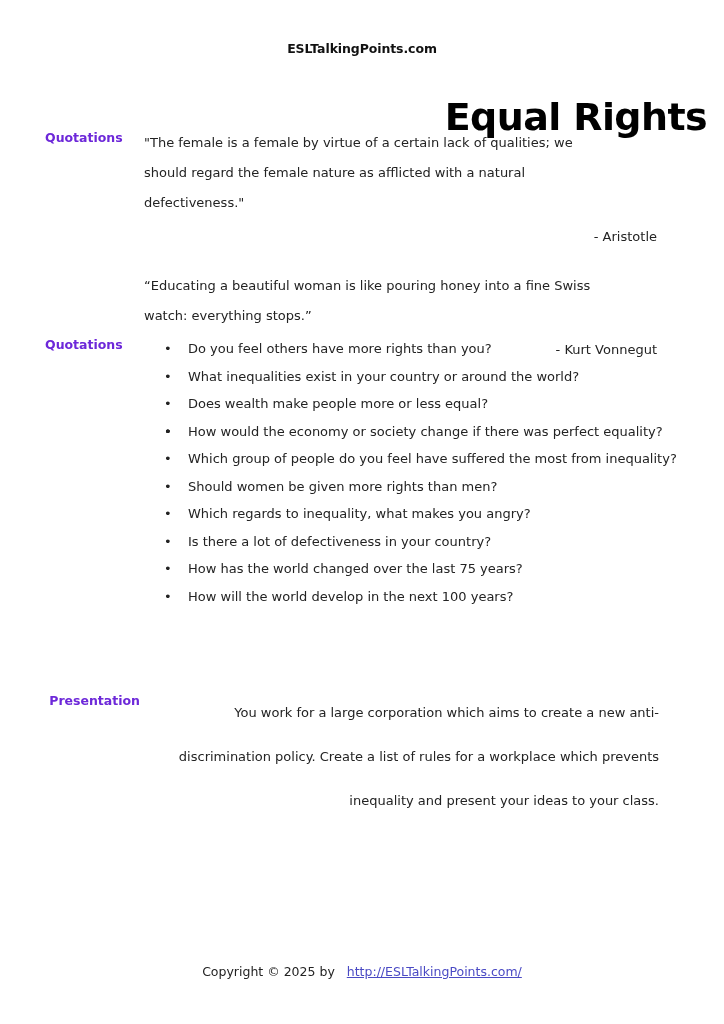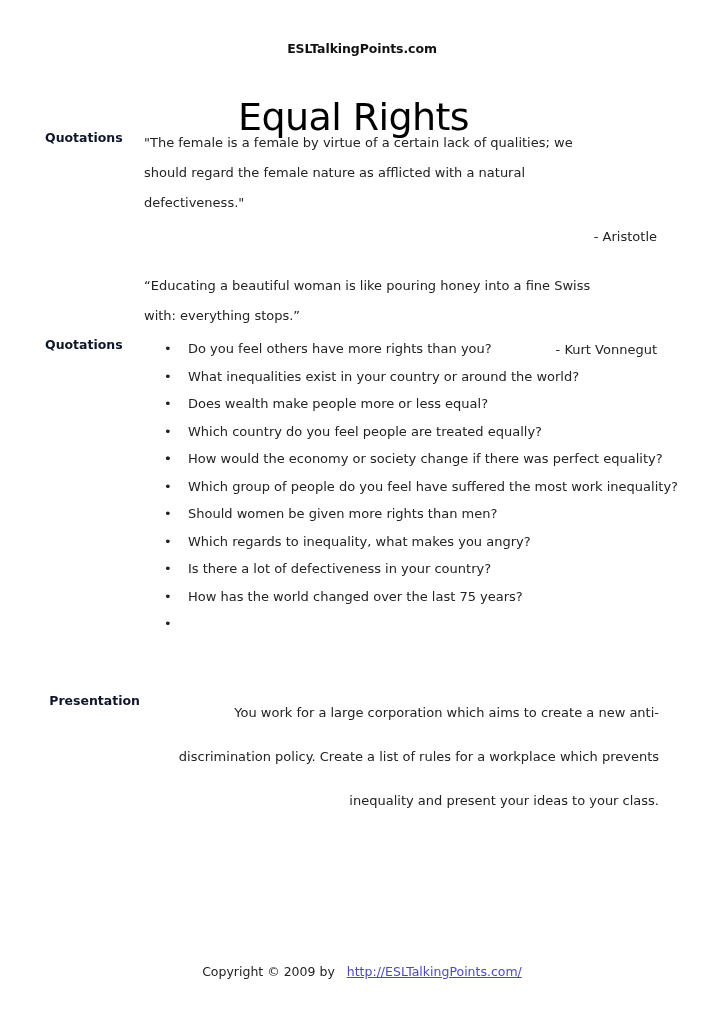--- a/index.html
+++ b/index.html
@@ -31,42 +31,42 @@
     font-size: 12.5px;
     font-weight: bold;
     letter-spacing: -0.1px;
     color: #111111;
   }
   .doc-title {
     position: absolute;
     top: 70px;
     left: 0;
     width: 707px;
-    text-align: center;
+    text-align: right;
     font-size: 38px;
-    font-weight: normal;
+    font-weight: bold;
     letter-spacing: -0.6px;
     color: #000000;
     line-height: 1.2;
   }
 
   
   .section {
     position: absolute;
     left: 45px;
     width: 634px;
   }
   .section-label {
     position: absolute;
     left: 0;
     top: 0;
     width: 95px;
     font-size: 12.5px;
     font-weight: bold;
-    color: #0f172a;
+    color: #6d28d9;
     line-height: 19px;
   }
   .section-body {
     margin-left: 99px;
     font-size: 13px;
     color: #232323;
   }
 
   
   #quotations { top: 128px; }
@@ -145,50 +145,50 @@
 
   <div class="section" id="quotations">
     <div class="section-label">Quotations</div>
     <div class="section-body">
       <div class="quote-block">
         <div class="quote-text">"The female is a female by virtue of a certain lack of qualities; we should regard the female nature as afflicted with a natural defectiveness."</div>
         <div class="quote-attrib">- Aristotle</div>
       </div>
       <div class="quote-gap"></div>
       <div class="quote-block">
-        <div class="quote-text">“Educating a beautiful woman is like pouring honey into a fine Swiss with: everything stops.”</div>
+        <div class="quote-text">“Educating a beautiful woman is like pouring honey into a fine Swiss watch: everything stops.”</div>
         <div class="quote-attrib">- Kurt Vonnegut</div>
       </div>
     </div>
   </div>
 
   <div class="section" id="questions">
     <div class="section-label">Quotations</div>
     <div class="section-body">
       <ul class="q-list" id="question-list">
           <li class="q-item"><span class="q-bullet">•</span><span>Do you feel others have more rights than you?</span></li>
           <li class="q-item"><span class="q-bullet">•</span><span>What inequalities exist in your country or around the world?</span></li>
           <li class="q-item"><span class="q-bullet">•</span><span>Does wealth make people more or less equal?</span></li>
-          <li class="q-item"><span class="q-bullet">•</span><span>Which country do you feel people are treated equally?</span></li>
+          <li class="q-item"><span class="q-bullet">•</span></li>
           <li class="q-item"><span class="q-bullet">•</span></li>
           <li class="q-item"><span class="q-bullet">•</span><span>How would the economy or society change if there was perfect equality?</span></li>
-          <li class="q-item"><span class="q-bullet">•</span><span>Which group of people do you feel have suffered the most work inequality?</span></li>
+          <li class="q-item"><span class="q-bullet">•</span><span>Which group of people do you feel have suffered the most from inequality?</span></li>
           <li class="q-item"><span class="q-bullet">•</span><span>Should women be given more rights than men?</span></li>
           <li class="q-item"><span class="q-bullet">•</span><span>Which regards to inequality, what makes you angry?</span></li>
           <li class="q-item"><span class="q-bullet">•</span><span>Is there a lot of defectiveness in your country?</span></li>
           <li class="q-item"><span class="q-bullet">•</span><span>How has the world changed over the last 75 years?</span></li>
-          <li class="q-item"><span class="q-bullet">•</span></li>
+          <li class="q-item"><span class="q-bullet">•</span><span>How will the world develop in the next 100 years?</span></li>
         </ul>
     </div>
   </div>
 
   <div class="section" id="presentation">
     <div class="section-label">Presentation</div>
     <div class="section-body">
       <div class="presentation-text">You work for a large corporation which aims to create a new anti-discrimination policy. Create a list of rules for a workplace which prevents inequality and present your ideas to your class.</div>
     </div>
   </div>
 
   <div class="footer">
-    <span>Copyright © 2009 by </span><a class="footer-link" href="#" style="color: rgb(74, 74, 196); margin-left: 8px;">http://ESLTalkingPoints.com/</a>
+    <span>Copyright © 2025 by </span><a class="footer-link" href="#" style="color: rgb(74, 74, 196); margin-left: 8px;">http://ESLTalkingPoints.com/</a>
   </div>
 
 </div>
 
 </body></html>

